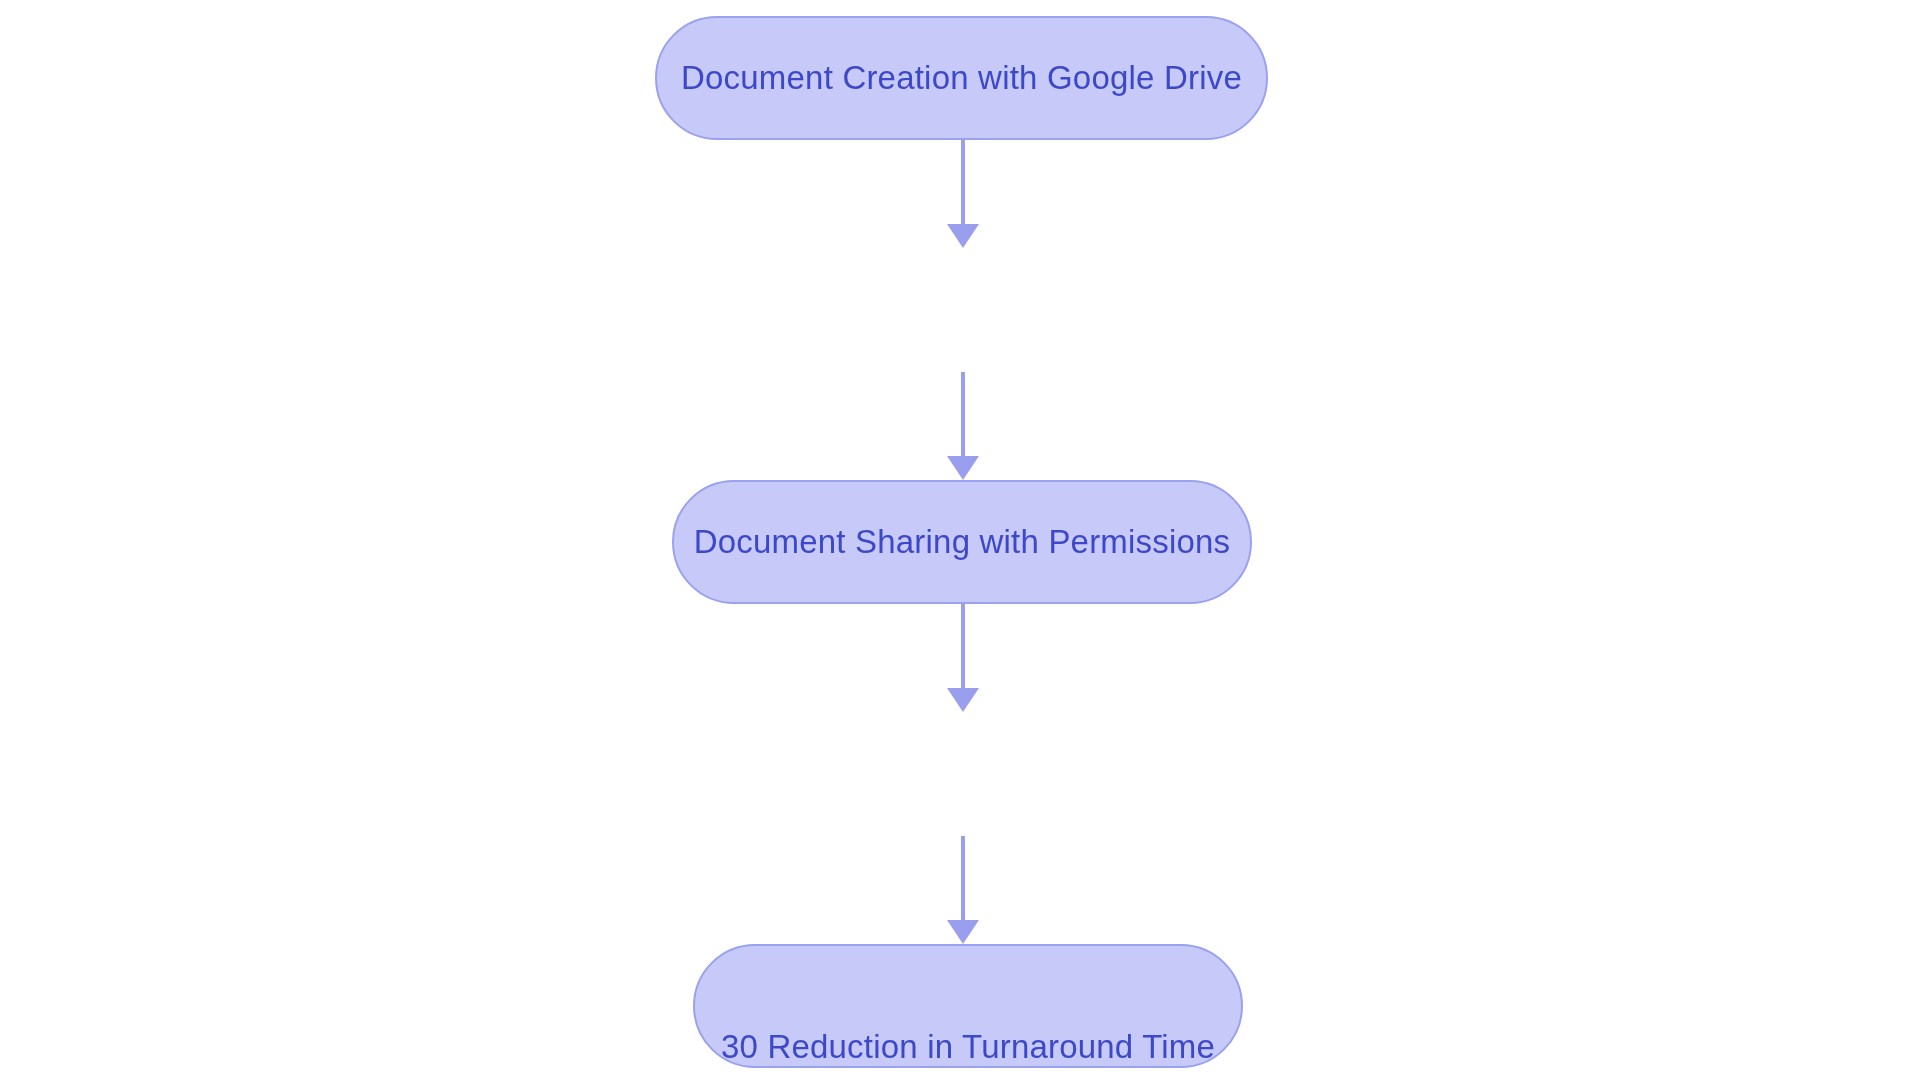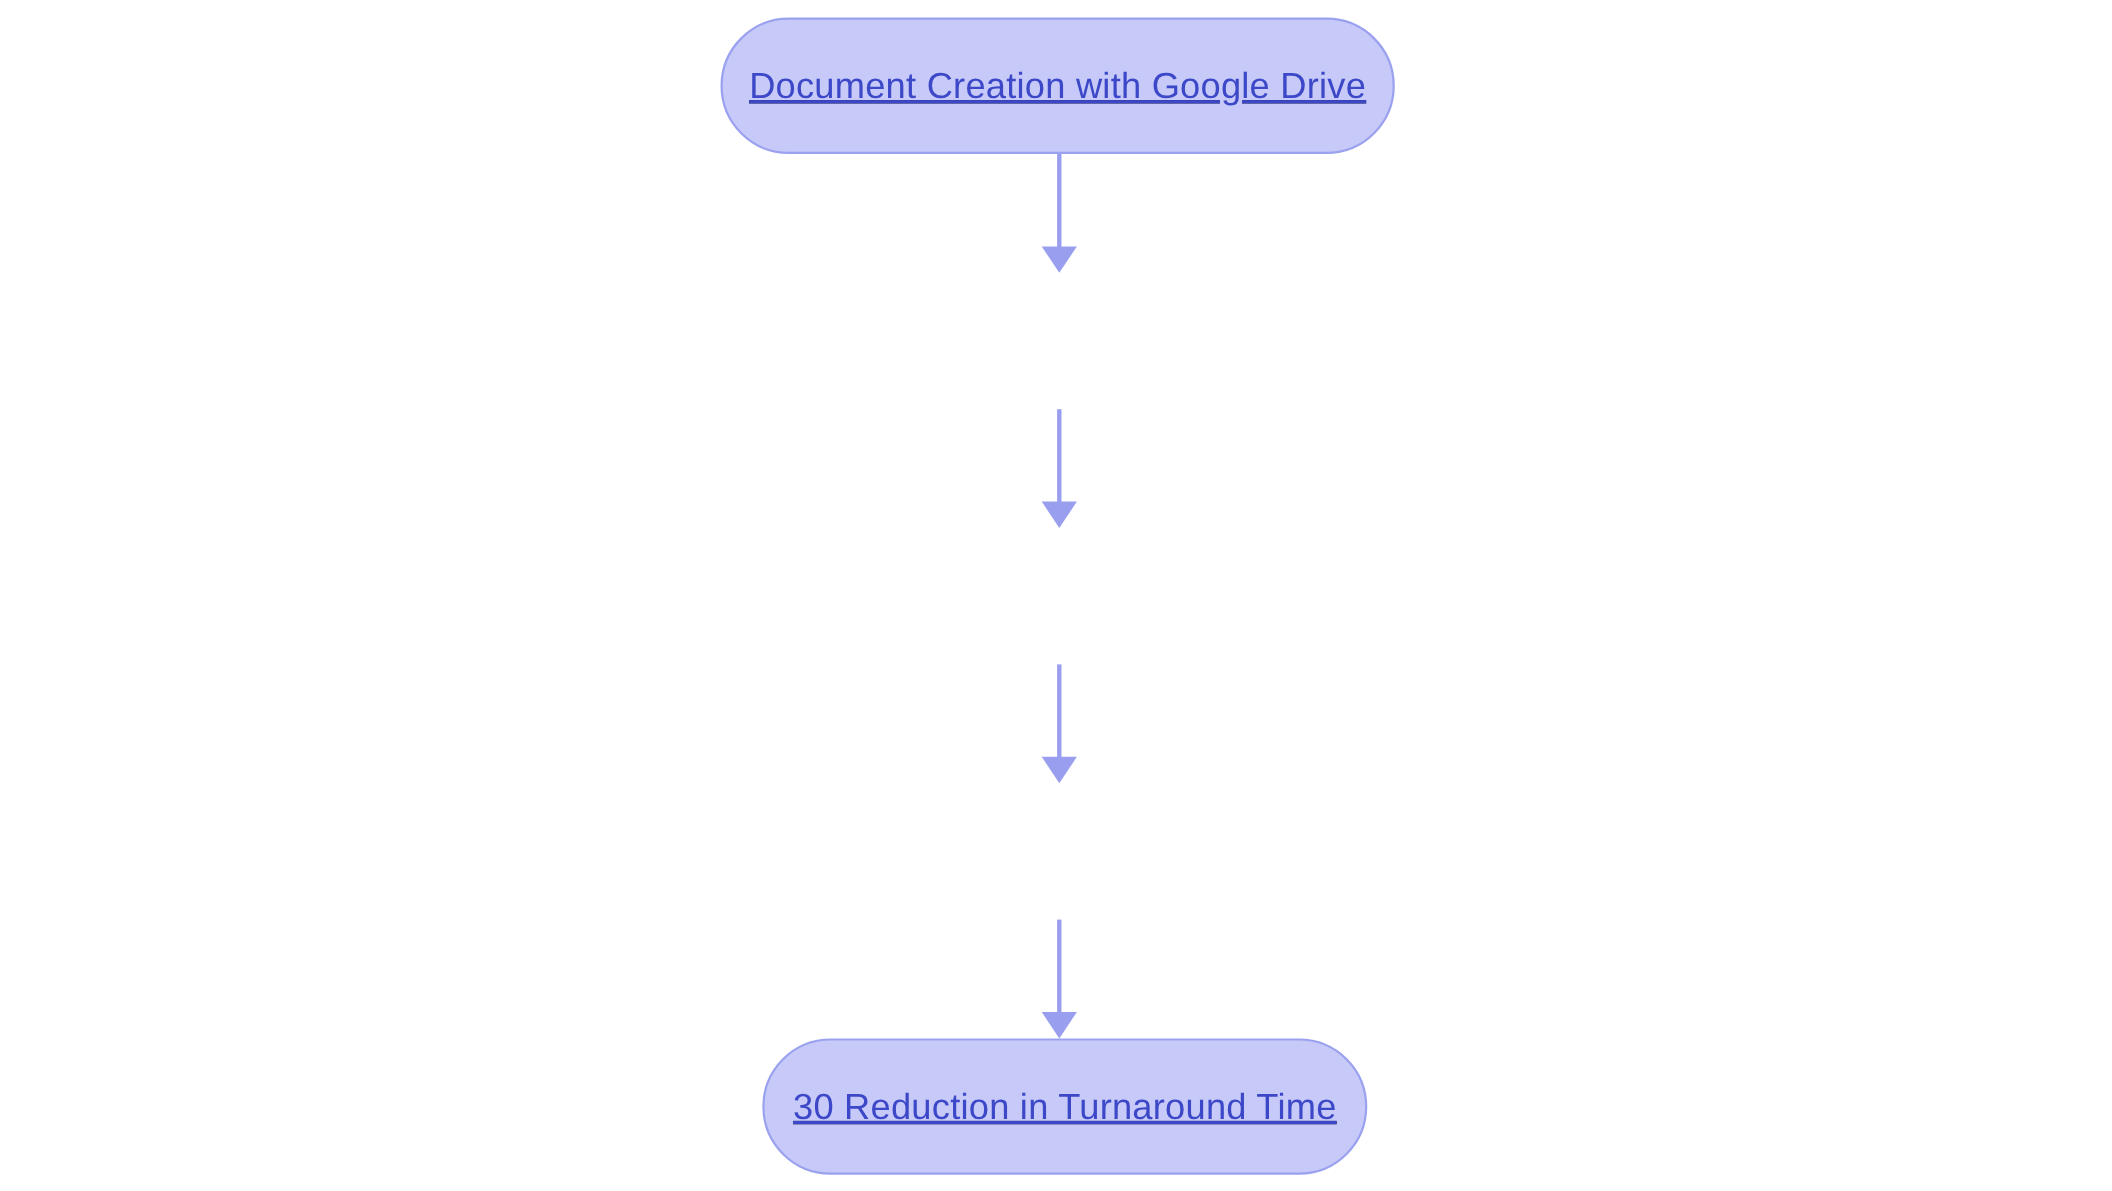--- a/index.html
+++ b/index.html
@@ -2,21 +2,21 @@
 <html style="--node-fill: #c7caf8; --node-border: #9aa1ef; --node-text: #3c48c8; --arrow: #999fee; --bg: #ffffff;"><head>
 <meta charset="utf-8">
 <style>
   :root {
     --node-fill: #c7caf8;
     --node-border: #9aa1ef;
     --node-text: #3c48c8;
     --arrow: #999fee;
     --bg: #ffffff;
   }
-  * { margin: 0; padding: 0; box-sizing: border-box; text-decoration: underline; }
+  * { margin: 0; padding: 0; box-sizing: border-box; }
   html, body {
     width: 1920px;
     height: 1083px;
     background: var(--bg);
     font-family: "Liberation Sans", "DejaVu Sans", sans-serif;
     overflow: hidden;
   }
   .canvas {
     position: relative;
     width: 1920px;
@@ -38,21 +38,21 @@
     font-size: 33px;
     font-weight: 400;
     letter-spacing: 0.2px;
     white-space: nowrap;
     text-align: center;
   }
   .node-1 { left: 655px; top: 16px;  width: 613px; }
   .node-2 { left: 752px; top: 248px; width: 424px; }
   .node-3 { left: 672px; top: 480px; width: 580px; }
   .node-4 { left: 780px; top: 712px; width: 368px; }
-  .node-5 { left: 693px; top: 944px; width: 550px; }
+  .node-5 { left: 693px; top: 944px; width: 550px; align-items: flex-end; }
 
   .flow-arrow {
     position: absolute;
     left: 947px;        
     width: 32px;
     height: 108px;
   }
   .arrow-1 { top: 140px; }
   .arrow-2 { top: 372px; }
   .arrow-3 { top: 604px; }
@@ -89,20 +89,23 @@
     <div class="shaft"></div>
     <div class="head"></div>
   </div>
 
 
   <div class="flow-arrow arrow-2">
     <div class="shaft"></div>
     <div class="head"></div>
   </div>
 
+  <div class="flow-node node-3">
+    <span class="label">Document Sharing with Permissions</span>
+  </div>
 
   <div class="flow-arrow arrow-3">
     <div class="shaft"></div>
     <div class="head"></div>
   </div>
 
 
   <div class="flow-arrow arrow-4">
     <div class="shaft"></div>
     <div class="head"></div>

